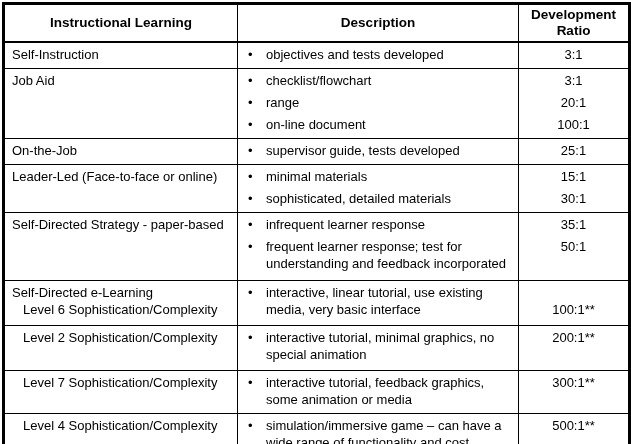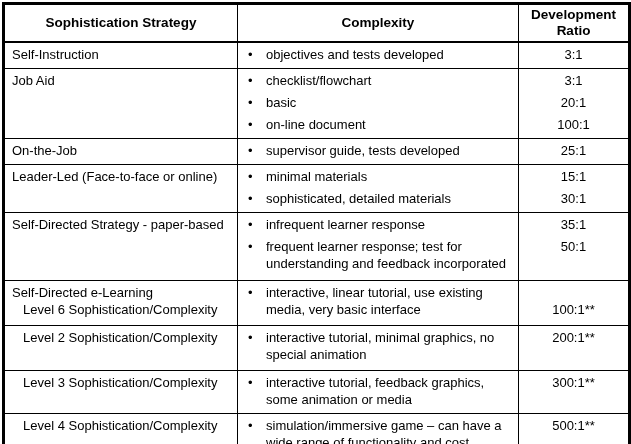--- a/index.html
+++ b/index.html
@@ -60,22 +60,22 @@
 <body>
 
 <table class="dev">
   <colgroup>
       <col class="c1">
       <col class="c2">
       <col class="c3">
     </colgroup>
   <thead>
     <tr>
-      <th>Sophistication Strategy</th>
-      <th class="col-desc">Complexity</th>
+      <th>Instructional Learning</th>
+      <th class="col-desc">Description</th>
       <th class="col-ratio">Development Ratio</th>
     </tr>
   </thead>
   <tbody>
 
     <tr class="grp h25">
       <td class="strat">
         <div class="line">Self-Instruction</div>
       </td>
       <td class="desc col-desc">
@@ -96,21 +96,21 @@
           <span class="bullet">•</span>
           <span class="btxt">checklist/flowchart</span>
         </div>
       </td>
       <td class="ratio col-ratio">3:1</td>
     </tr>
     <tr class="sub h22">
       <td class="desc col-desc">
         <div class="item">
           <span class="bullet">•</span>
-          <span class="btxt">basic</span>
+          <span class="btxt">range</span>
         </div>
       </td>
       <td class="ratio col-ratio">20:1</td>
     </tr>
     <tr class="sub h22">
       <td class="desc col-desc">
         <div class="item">
           <span class="bullet">•</span>
           <span class="btxt">on-line document</span>
         </div>
@@ -197,21 +197,21 @@
         <div class="item">
           <span class="bullet">•</span>
           <span class="btxt">interactive tutorial, minimal graphics, no special animation</span>
         </div>
       </td>
       <td class="ratio col-ratio">200:1**</td>
     </tr>
 
     <tr class="grp h43">
       <td class="strat">
-        <div class="line indent">Level 3 Sophistication/Complexity</div>
+        <div class="line indent">Level 7 Sophistication/Complexity</div>
       </td>
       <td class="desc col-desc">
         <div class="item">
           <span class="bullet">•</span>
           <span class="btxt">interactive tutorial, feedback graphics, some animation or media</span>
         </div>
       </td>
       <td class="ratio col-ratio">300:1**</td>
     </tr>
 

